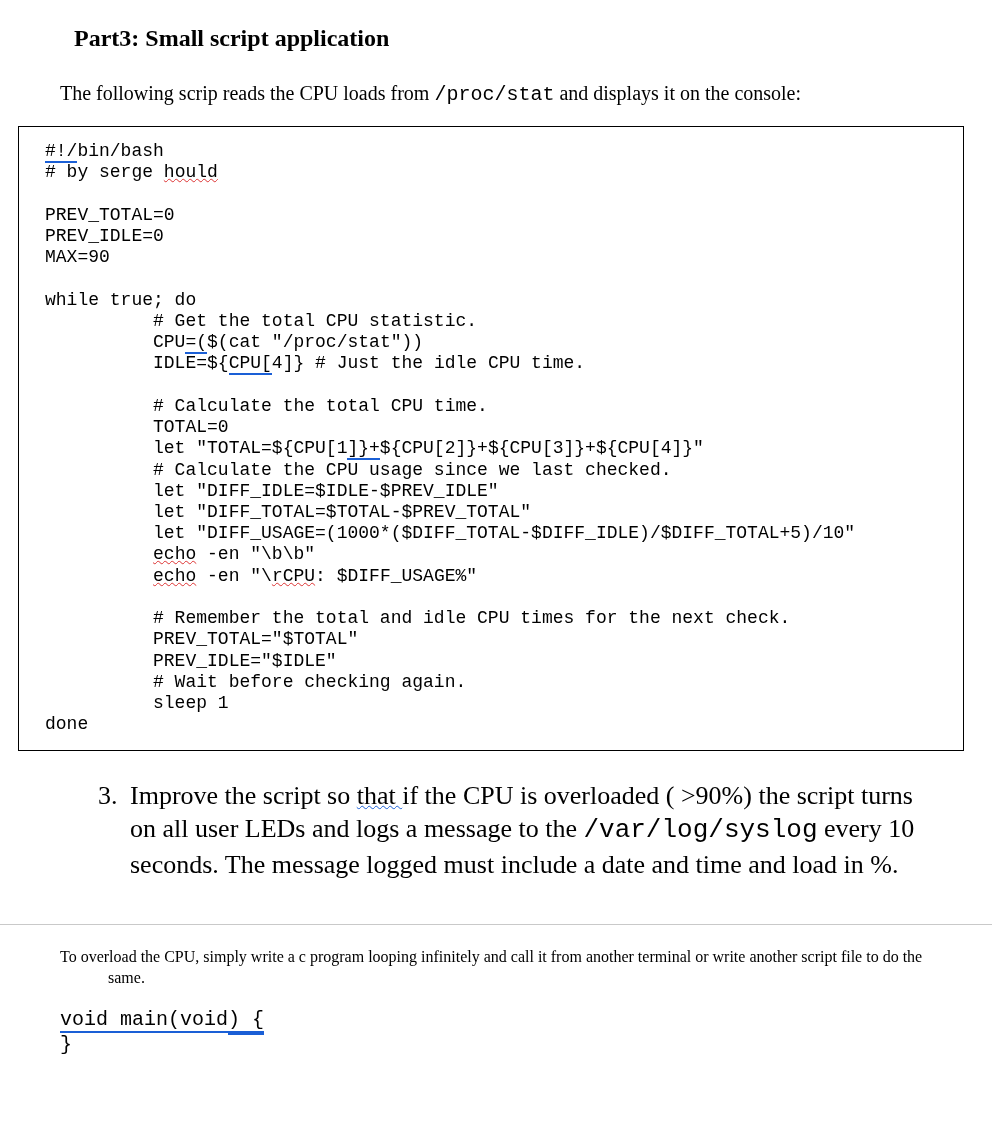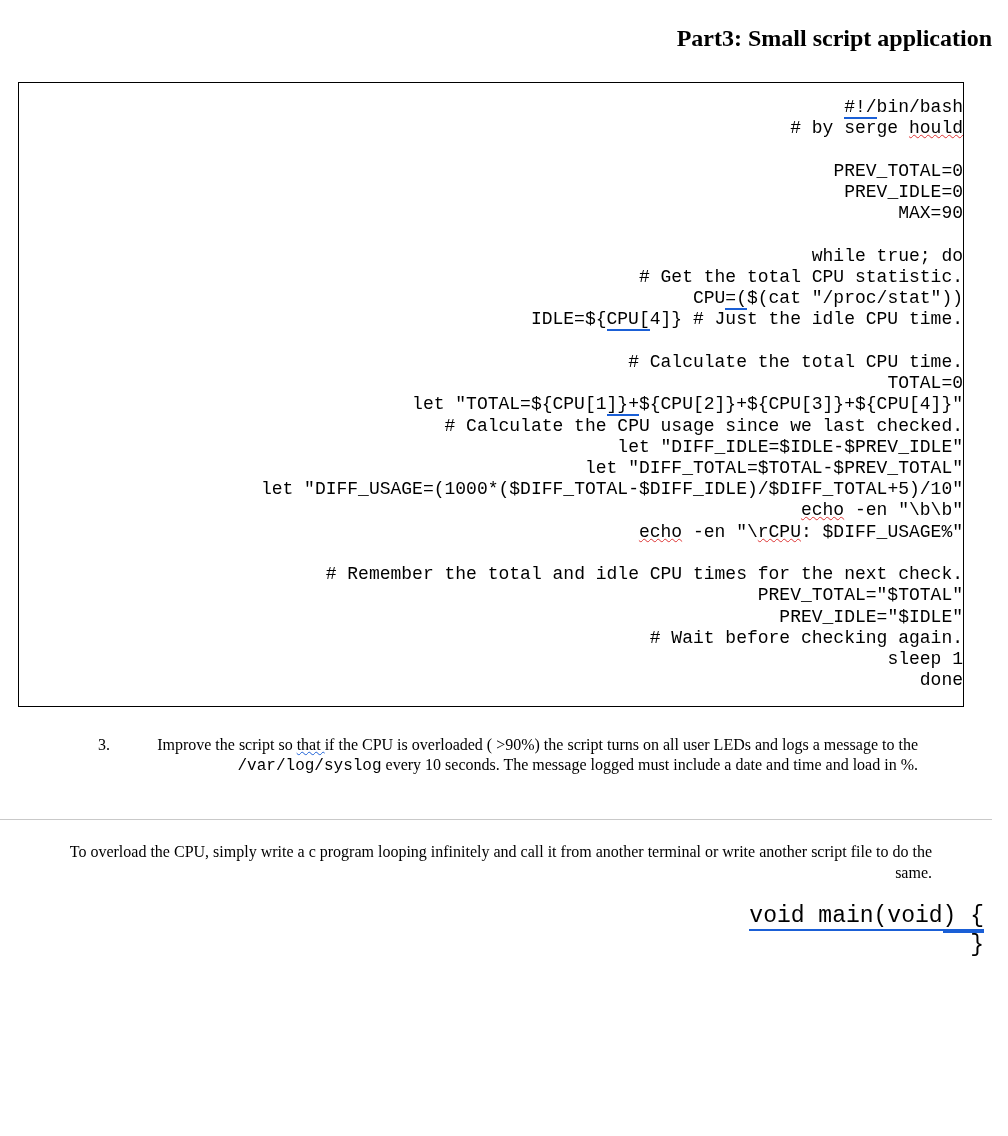--- a/index.html
+++ b/index.html
@@ -7,21 +7,20 @@
     padding: 0;
     background: #ffffff;
     font-family: "Times New Roman", Times, serif;
     color: #000;
     width: 1008px;
   }
   .page {
     width: 992px;
     padding: 20px 0 40px 0;
     box-sizing: border-box;
-    text-align: right;
   }
   .heading {
     font-size: 24px;
     font-weight: bold;
     margin: 5px 0 30px 74px;
   }
   .intro {
     font-size: 20px;
     margin: 0 0 20px 60px;
   }
@@ -48,21 +47,21 @@
     border-bottom: 2px solid #1a5fd6;
     padding-bottom: 0px;
   }
   .ed-u2 {
     
     box-shadow: 0 2px 0 0 #1a5fd6, 0 4px 0 0 #1a5fd6;
   }
   ol.qlist {
     margin: 28px 74px 0 130px;
     padding: 0;
-    font-size: 16px;
+    font-size: 26px;
     counter-reset: q 2;
     list-style: none;
   }
   ol.qlist > li::before {
     counter-increment: q;
     content: counter(q) ".";
     position: absolute;
     left: -32px;
   }
   ol.qlist > li {
@@ -77,31 +76,34 @@
   .overload-note {
     font-size: 16px;
     margin: 0 60px 0 60px;
     text-indent: -48px;
     padding-left: 48px;
     line-height: 1.3;
   }
   .snippet {
     margin: 18px 8px 0 60px;
     font-family: "Courier New", Courier, monospace;
-    font-size: 23px;
+    font-size: 20px;
     line-height: 1.25;
   }
 </style>
 </head>
 <body>
 
 <div class="page">
 
   <div class="heading">Part3: Small script application</div>
 
+  <p class="intro">
+    <span>The following scrip reads the CPU loads from </span><span class="mono">/proc/stat</span><span> and displays it on the console:</span>
+  </p>
 
   <div class="codebox"><span class="ed-u">#!/</span><span>bin/bash</span>
 <span># by serge </span><span class="spell-r">hould</span>
 <span></span>
 <span>PREV_TOTAL=0</span>
 <span>PREV_IDLE=0</span>
 <span>MAX=90</span>
 <span></span>
 <span>while true; do</span>
 <span>          # Get the total CPU statistic.</span>

